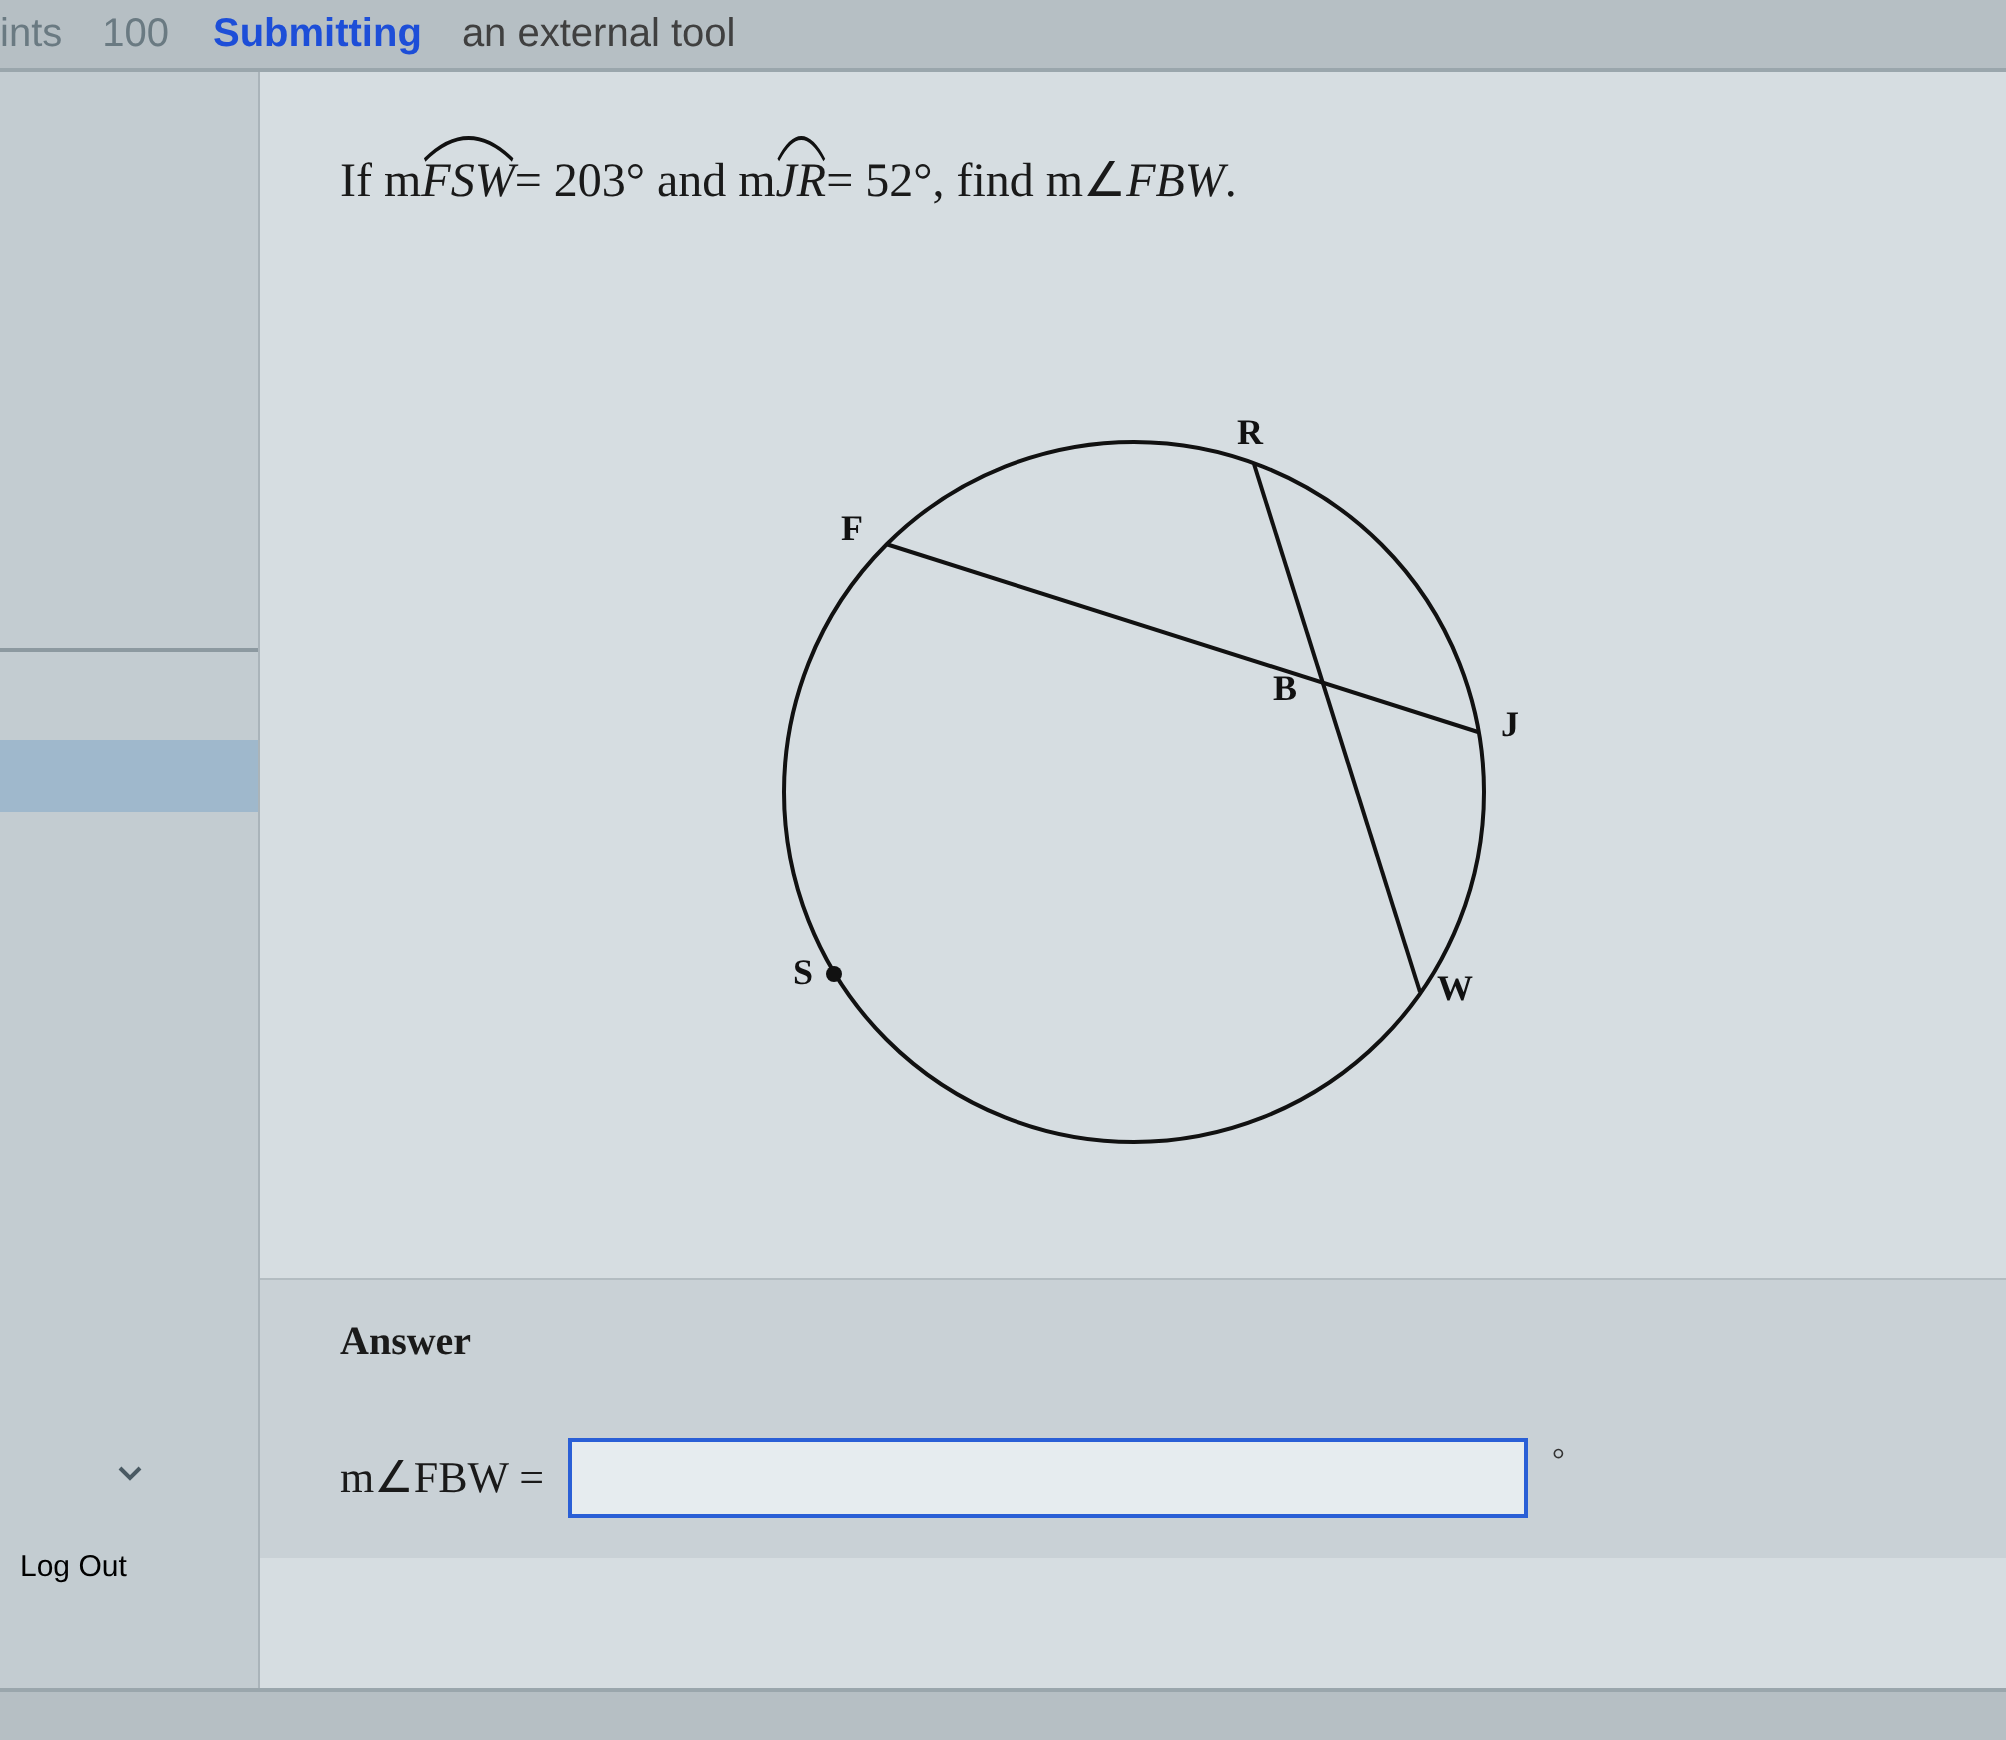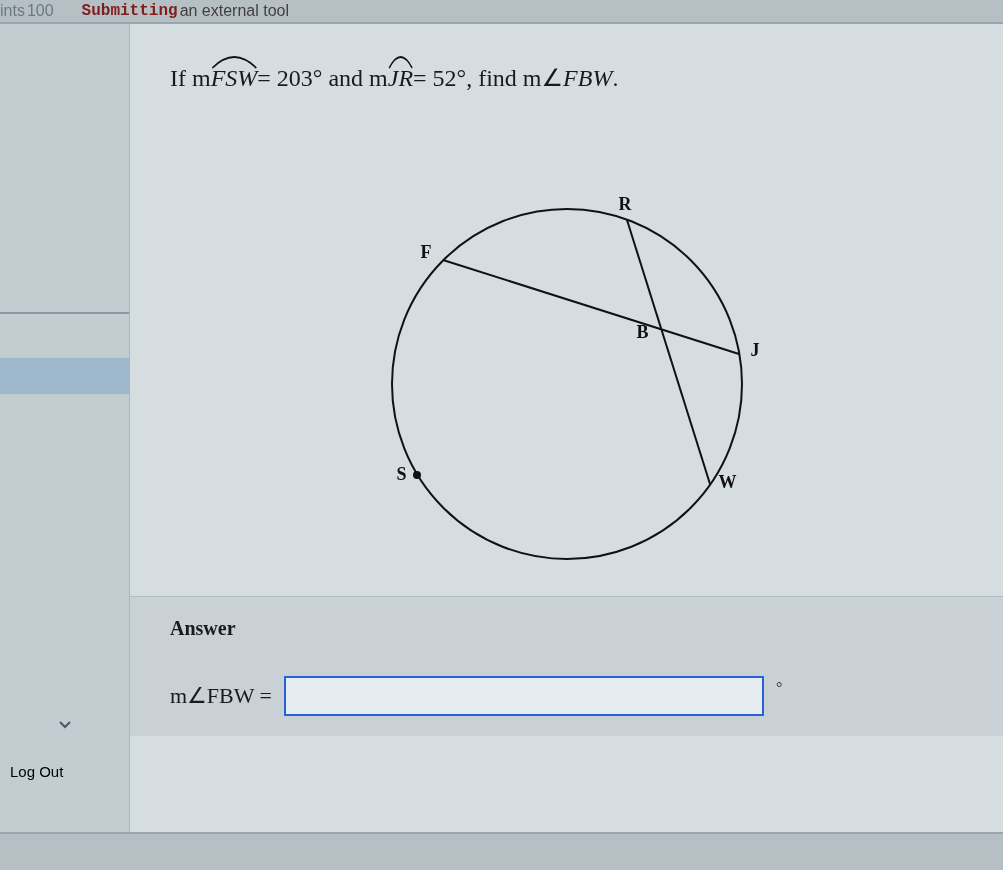--- a/index.html
+++ b/index.html
@@ -2,31 +2,31 @@
 <html><head>
 <meta charset="utf-8">
 <style>
   * { box-sizing: border-box; margin: 0; padding: 0; }
   html, body { width: 1003px; height: 870px; overflow: hidden; }
   body {
     font-family: Arial, Helvetica, sans-serif;
     background: #b6bfc4;
   }
   .topbar {
-    height: 22px;
+    height: 34px;
     padding: 6px 0 6px 0;
     color: #5b6a72;
-    font-size: 16px;
+    font-size: 20px;
     display: flex;
     align-items: center;
-    gap: 2px;
+    gap: 20px;
   }
   .topbar .pts-label { color: #6a7a82; margin-left: 0; }
   .topbar .pts-val { color: #6a7a82; text-align: right; }
-  .topbar .submitting { font-weight: 700; color: #7f1d1d; margin-left: 26px; font-family: Liberation Mono, monospace; }
+  .topbar .submitting { font-weight: 700; color: #1d4ed8; margin-left: 2px; }
   .topbar .ext { color: #404040; }
   .main-wrap {
     display: flex;
     border-top: 2px solid #9aa6ac;
     border-bottom: 2px solid #9aa6ac;
     height: 812px;
     background: #c3ccd1;
   }
   .sidebar {
     width: 130px;
@@ -86,21 +86,21 @@
     height: 18px;
   }
   .arc svg { width: 100%; height: 100%; }
   .diagram {
     width: 500px;
     height: 420px;
     margin: 40px auto 0 auto;
     position: relative;
   }
   .answer-section {
-    margin-top: 22px;
+    margin-top: 53px;
     border-top: 1px solid #b3bcc1;
     background: #c9d1d6;
     padding: 20px 0 20px 0;
     margin-left: -40px;
     margin-right: -40px;
     padding-left: 40px;
     padding-right: 40px;
   }
   .answer-label {
     font-family: "Times New Roman", Times, serif;

